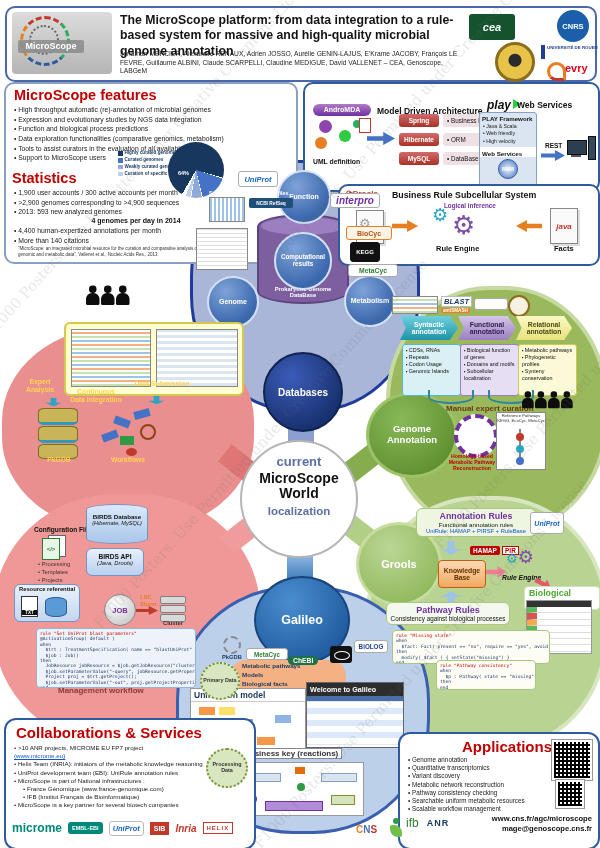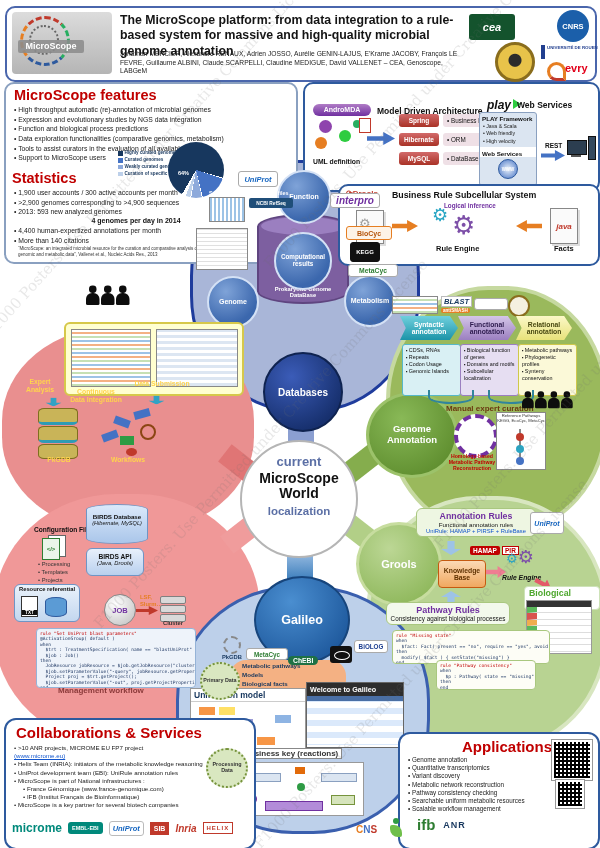--- a/index.html
+++ b/index.html
@@ -486,22 +486,26 @@
     <div class="abs qr" style="left:156px;top:46px;width:24px;height:24px;"></div>
     <ul class="blist abs" style="left:8px;top:22px;width:140px;font-size:6.3px;line-height:1.3;">
         <li>Genome annotation</li>
         <li>Quantitative transcriptomics</li>
         <li>Variant discovery</li>
         <li>Metabolic network reconstruction</li>
         <li>Pathway consistency checking</li>
         <li>Searchable uniform metabolic resources</li>
         <li>Scalable workflow management</li>
       </ul>
+    <div class="abs" style="left:60px;top:80px;width:132px;text-align:right;font-weight:bold;font-size:7.6px;line-height:1.35;">
+      <div>www.cns.fr/agc/microscope</div>
+      <div>mage@genoscope.cns.fr</div>
+    </div>
     <div class="abs" style="left:6px;top:82px;display:flex;gap:8px;align-items:center;">
-      <span style="color:#2e7d32;font-weight:bold;font-size:15px;margin-left:11px;">ifb</span>
+      <span style="color:#2e7d32;font-weight:normal;font-size:12px;">ifb</span>
       <span style="color:#17375e;font-weight:bold;font-size:9px;letter-spacing:1px;">ANR</span>
     </div>
   </div>
 
   <div class="abs" style="left:356px;top:824px;z-index:7;font-weight:bold;font-size:10px;"><span style="color:#e67e22;">C</span><span style="color:#4472c4;">N</span><span style="color:#c0392b;">S</span></div>
   <div class="abs" style="left:388px;top:818px;width:16px;height:22px;z-index:7;">
     <span class="abs" style="left:5px;top:0;width:6px;height:6px;border-radius:50%;background:#2e9b44;"></span>
     <span class="abs" style="left:2px;top:7px;width:12px;height:12px;border-radius:2px 8px 2px 8px;background:#6fbf4a;"></span>
   </div>
 

